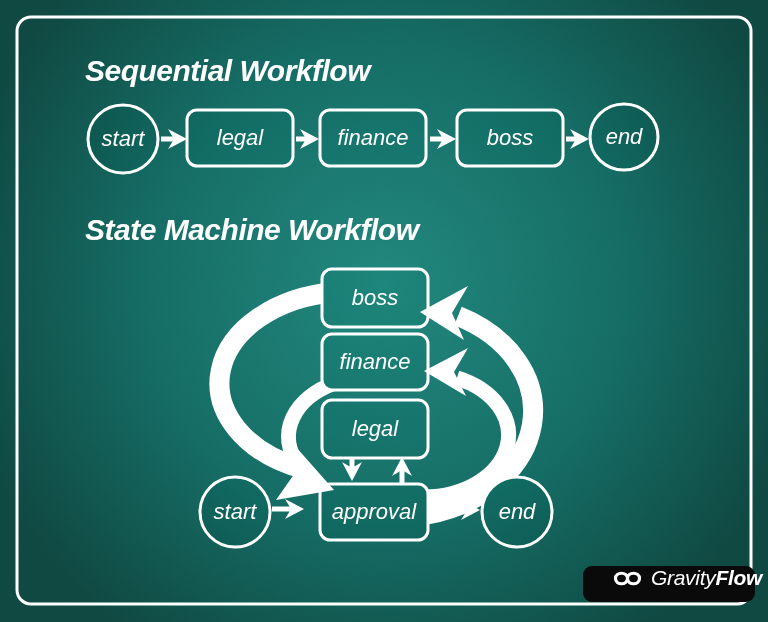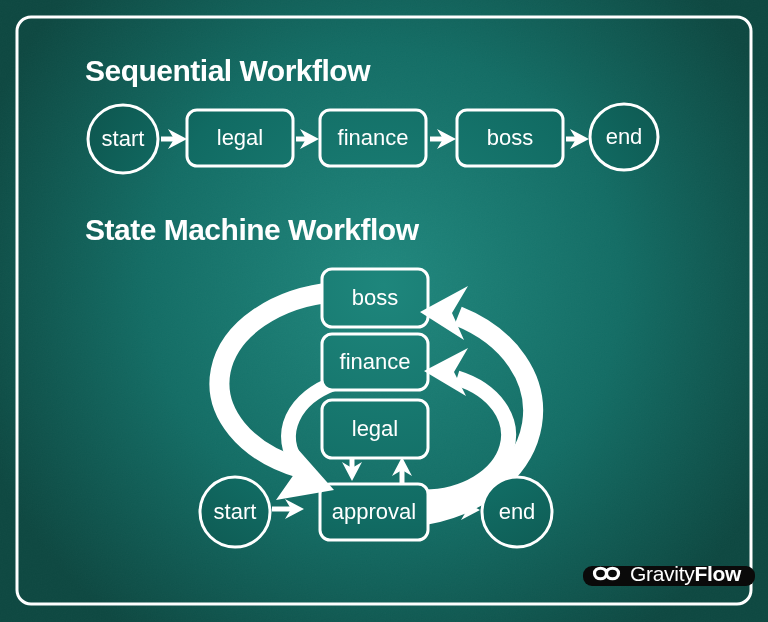--- a/index.html
+++ b/index.html
@@ -1,42 +1,43 @@
 <!DOCTYPE html>
 <html><head>
 <meta charset="utf-8">
 <style>
   html,body{margin:0;padding:0;background:#0b463f;}
   .canvas{
     position:relative;
     width:768px;height:622px;
     overflow:hidden;
     font-family:"Liberation Sans",sans-serif;
+    font-style:italic;
   }
   .canvas > svg{position:absolute;left:0;top:0;}
   svg text{
     fill:#ffffff;
     font-family:"Liberation Sans",sans-serif;
   }
   .title{font-size:30px;font-weight:bold;letter-spacing:-0.5px;}
   .node-label{font-size:22px;text-anchor:middle;}
   .box{fill:url(#bgGrad);stroke:#ffffff;stroke-width:3;}
   .circle-node{fill:url(#bgGrad);stroke:#ffffff;stroke-width:3;}
   .arc-outer{fill:none;stroke:#ffffff;stroke-width:20;}
   .arc-inner{fill:none;stroke:#ffffff;stroke-width:15;}
   .shaft{stroke:#ffffff;stroke-width:5;}
   .head{fill:#ffffff;}
   .logo-badge{
     position:absolute;
     left:583px;top:566px;
-    width:172px;height:20px;
+    width:172px;height:36px;
     background:#0a0a0a;
     border-radius:9px;
-    display:flex;align-items:flex-end;
-    padding-left:5px;
+    display:flex;align-items:flex-start;
+    padding-left:26px;
     box-sizing:border-box;
     color:#ffffff;
   }
   .logo-badge .brand{font-size:21px;letter-spacing:-0.3px;}
   .logo-badge .brand-regular{font-weight:400;}
   .logo-badge .brand-bold{font-weight:700;}
   .logo-icon{margin-right:5px;flex:0 0 auto;}
 </style>
 </head>
 <body>

